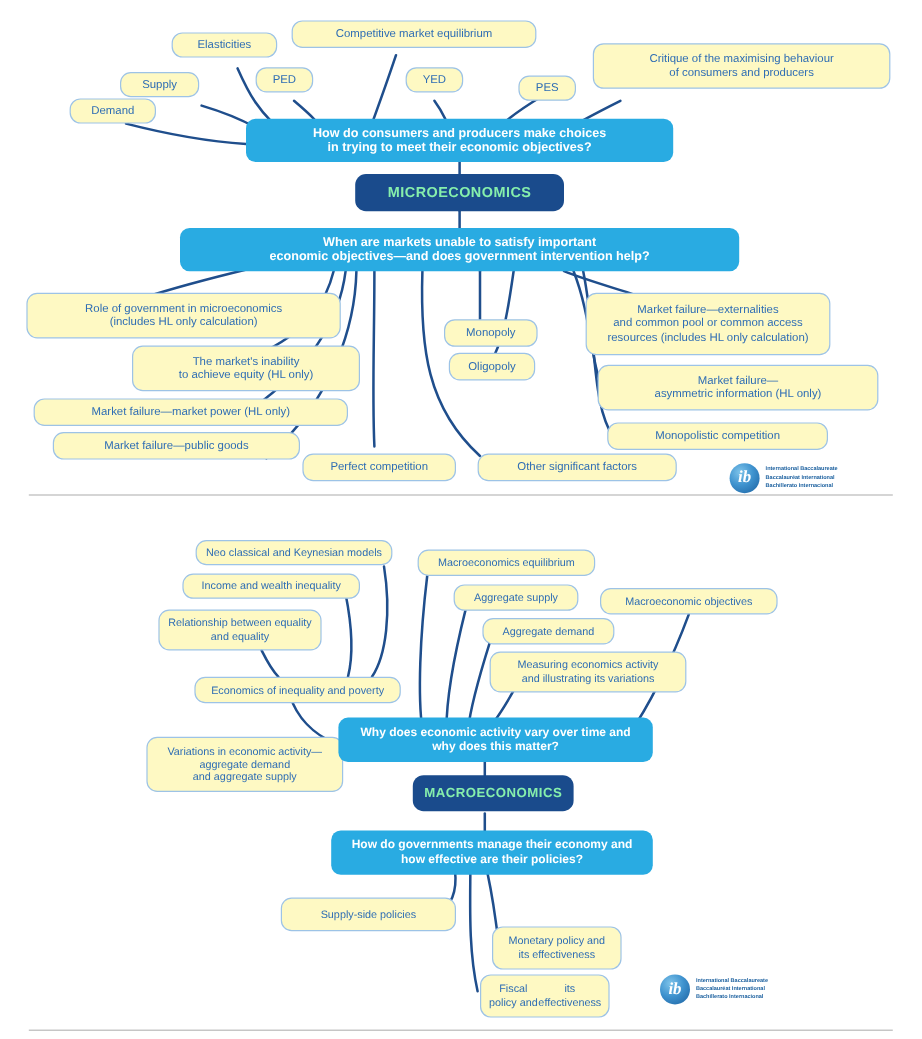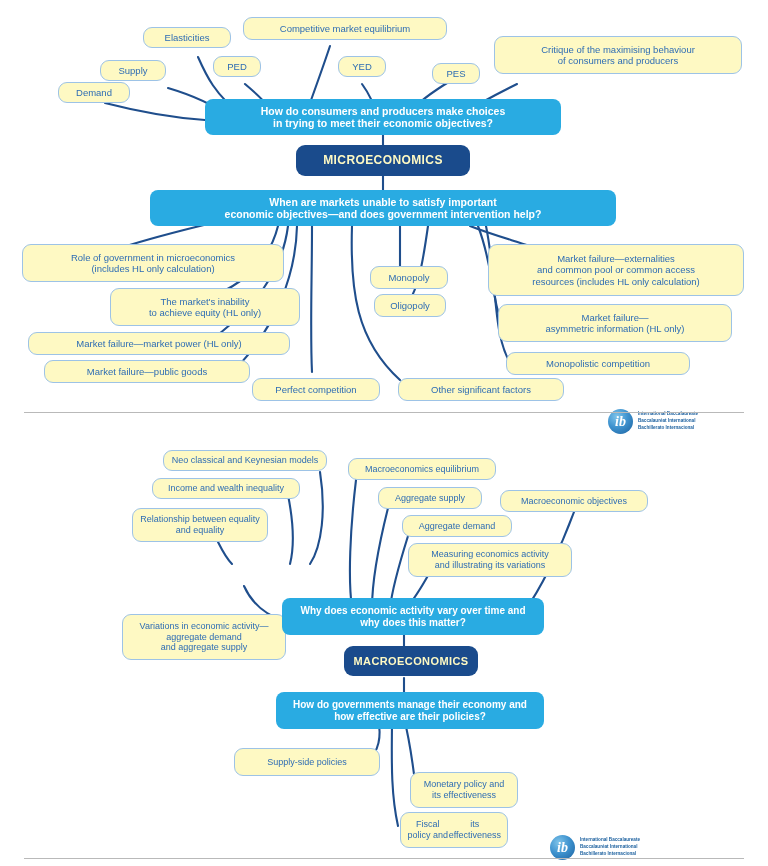--- a/index.html
+++ b/index.html
@@ -24,26 +24,26 @@
   }
   .leaf.sm{font-size:9.5px;}
   .leaf.xs{font-size:9px;}
   
   .qbox{
     background:#29abe2;border-radius:8px;color:#ffffff;
     font-weight:bold;padding:4px 10px;font-size:10.5px;
   }
   
   .subject{
-    background:#1a4b8c;border-radius:9px;color:#fef9c3;
+    background:#1a4b8c;border-radius:9px;color:#86efac;
     font-weight:bold;font-size:12px;letter-spacing:.4px;padding:4px 12px;
   }
   .rule{position:absolute;left:24px;width:720px;height:1px;background:#b9b9b9;}
   
-  .ib-logo{position:absolute;display:flex;align-items:center;gap:5px;margin-top:23px;}
+  .ib-logo{position:absolute;display:flex;align-items:center;gap:5px;}
   .ib-mark{
     width:25px;height:25px;border-radius:50%;
     background:radial-gradient(circle at 35% 30%, #7fc4ea 0%, #3f93cf 45%, #1a5f9e 100%);
     color:#ffffff;font-family:"Liberation Serif",serif;font-style:italic;
     font-size:14px;font-weight:bold;
     display:flex;align-items:center;justify-content:center;
   }
   .ib-words{font-size:4.6px;color:#1a5f9e;line-height:1.5;font-weight:bold;white-space:nowrap;}
 </style>
 </head>
@@ -142,21 +142,21 @@
   </div>
   <div class="node leaf sm" style="left:398px;top:378px;width:166px;height:23px;">
     <span>Other significant factors</span>
   </div>
   <div class="node leaf sm" style="left:370px;top:266px;width:78px;height:23px;">
     <span>Monopoly</span>
   </div>
   <div class="node leaf sm" style="left:374px;top:294px;width:72px;height:23px;">
     <span>Oligopoly</span>
   </div>
-  <div class="node leaf sm" style="left:488px;top:244px;width:256px;height:52px;flex-direction:column;">
+  <div class="node leaf sm" style="left:488px;top:244px;width:204px;height:52px;flex-direction:column;">
     <span>Market failure—externalities</span>
     <span>and common pool or common access</span>
     <span>resources (includes HL only calculation)</span>
   </div>
   <div class="node leaf sm" style="left:498px;top:304px;width:234px;height:38px;flex-direction:column;">
     <span>Market failure—</span>
     <span>asymmetric information (HL only)</span>
   </div>
   <div class="node leaf sm" style="left:506px;top:352px;width:184px;height:23px;">
     <span>Monopolistic competition</span>
@@ -209,20 +209,23 @@
   <div class="node leaf xs" style="left:163px;top:20px;width:164px;height:21px;">
     <span>Neo classical and Keynesian models</span>
   </div>
   <div class="node leaf xs" style="left:152px;top:48px;width:148px;height:21px;">
     <span>Income and wealth inequality</span>
   </div>
   <div class="node leaf xs" style="left:132px;top:78px;width:136px;height:34px;flex-direction:column;">
     <span>Relationship between equality</span>
     <span>and equality</span>
   </div>
+  <div class="node leaf xs" style="left:162px;top:134px;width:172px;height:22px;">
+    <span>Economics of inequality and poverty</span>
+  </div>
   <div class="node leaf xs" style="left:122px;top:184px;width:164px;height:46px;flex-direction:column;">
     <span>Variations in economic activity—</span>
     <span>aggregate demand</span>
     <span>and aggregate supply</span>
   </div>
   <div class="node leaf xs" style="left:348px;top:28px;width:148px;height:22px;">
     <span>Macroeconomics equilibrium</span>
   </div>
   <div class="node leaf xs" style="left:378px;top:57px;width:104px;height:22px;">
     <span>Aggregate supply</span>

